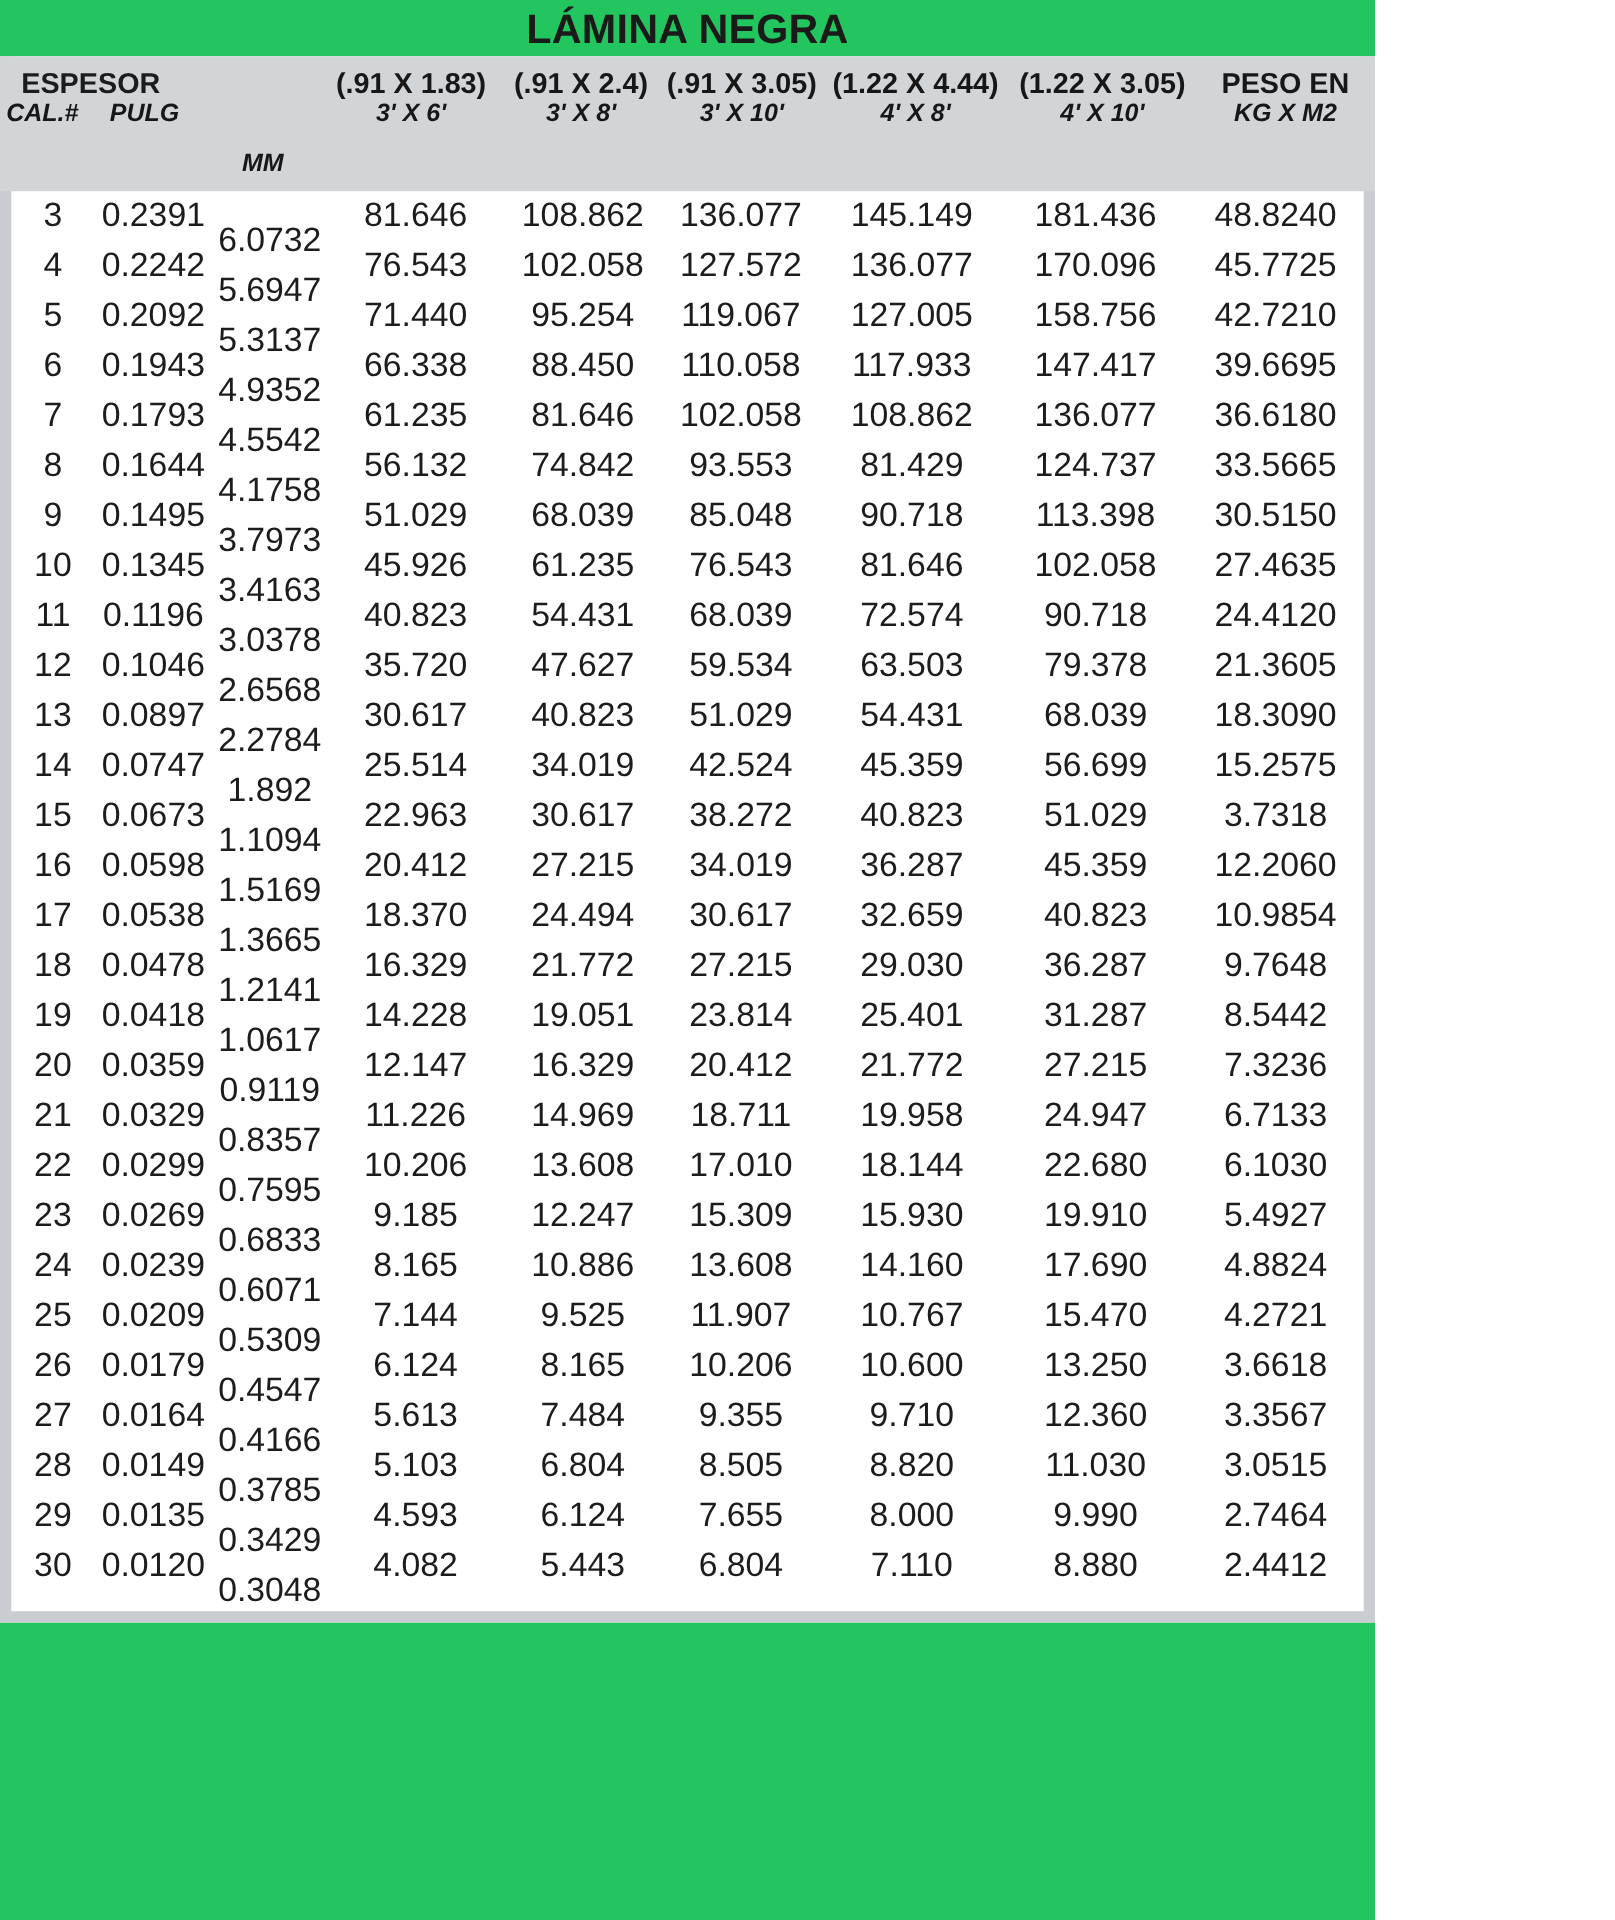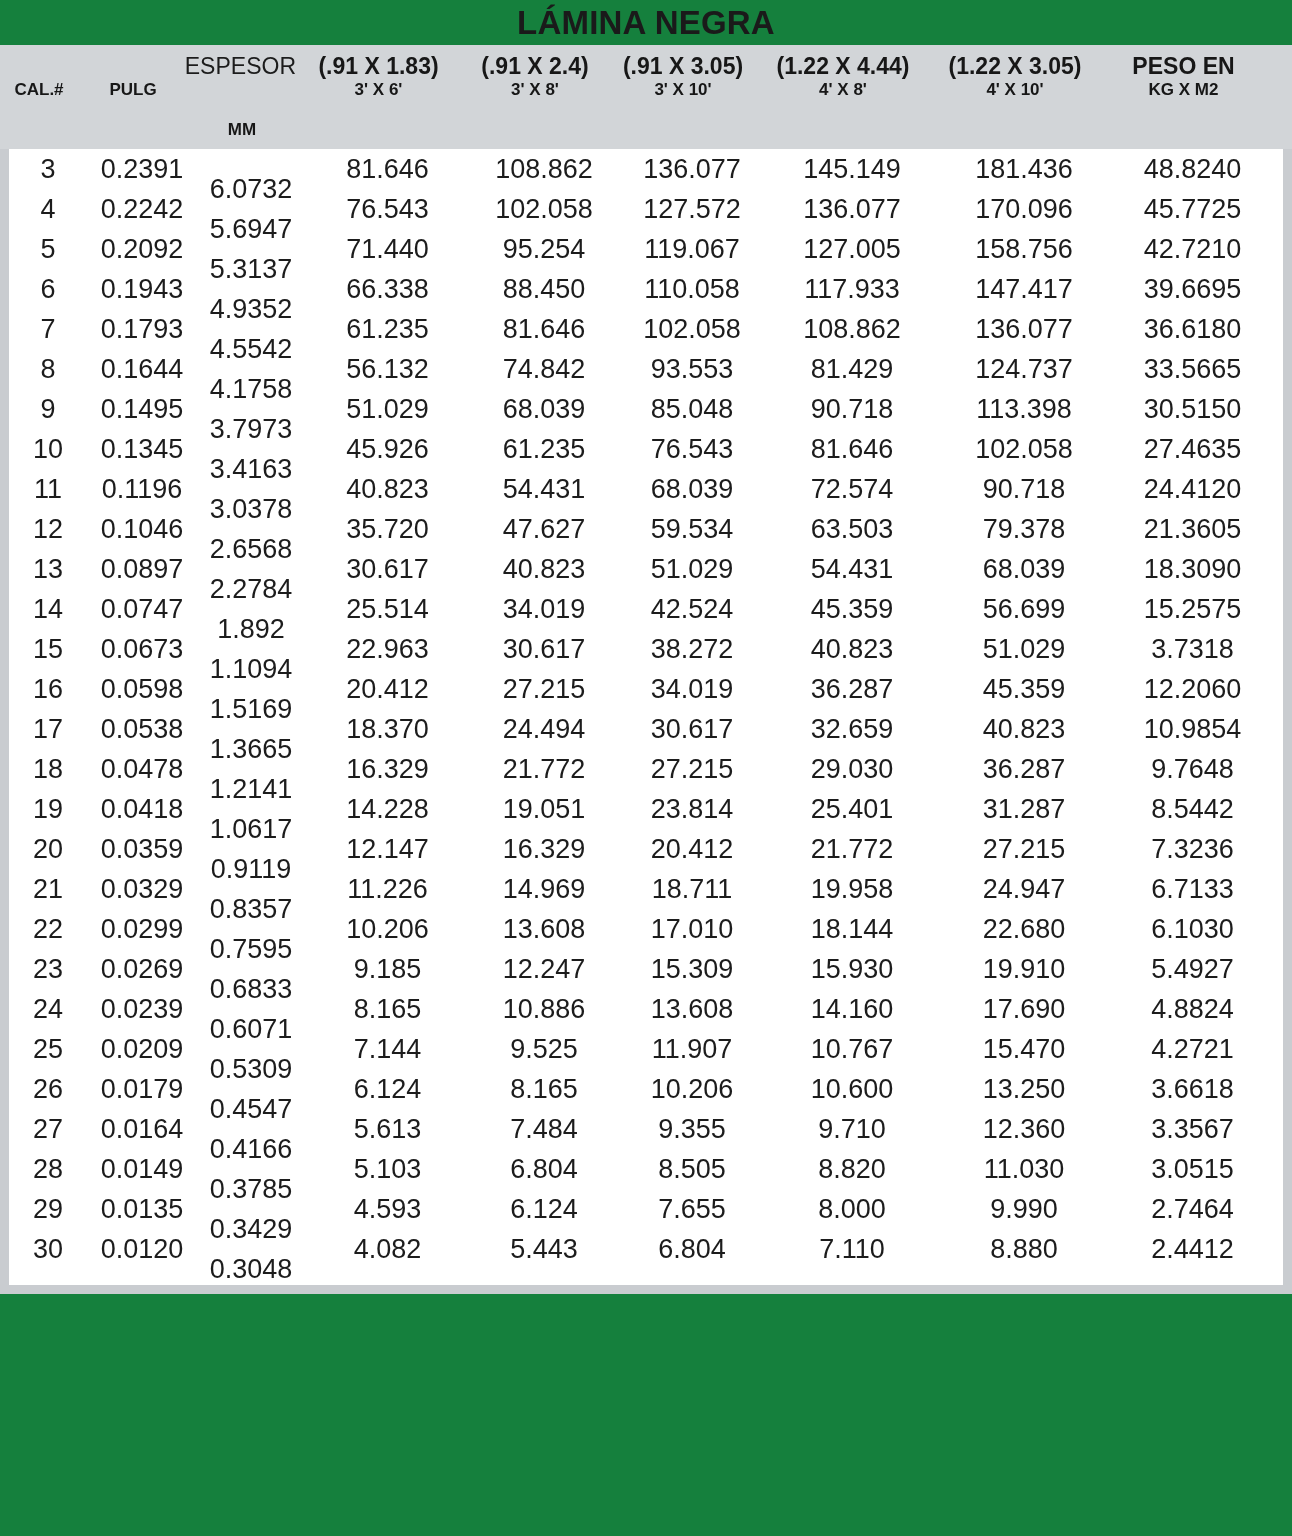--- a/index.html
+++ b/index.html
@@ -6,24 +6,24 @@
     margin: 0;
     padding: 0;
     background: #ffffff;
   }
   body {
     font-family: "Liberation Sans", sans-serif;
     color: #1c1c1c;
     -webkit-font-smoothing: antialiased;
   }
   #page {
-    width: 1292px;
+    width: 1100px;
     height: 1536px;
     position: relative;
-    background: #15803d;
+    background: #22c55e;
     box-sizing: border-box;
     overflow: hidden;
   }
 
   
   .doc-title {
     text-align: center;
     font-size: 33px;
     font-weight: bold;
     letter-spacing: 0.2px;
@@ -56,32 +56,33 @@
     font-weight: bold;
     font-size: 23px;
     line-height: 1.16;
     color: #171717;
     white-space: nowrap;
   }
   .hdr-top {
     font-size: 23px;
   }
   .hdr-sub {
-    font-size: 17px;
+    font-size: 20px;
+    font-style: italic;
   }
   .hdr-espesor-block {
     display: flex;
     flex-direction: column;
   }
   .hdr-espesor-title {
-    text-align: right;
-    font-weight: normal;
+    text-align: left;
+    font-weight: bold;
     font-size: 23px;
     line-height: 1.16;
-    padding-left: 30px;
+    padding-left: 17px;
   }
 
   
   .section-banner {
     text-align: center;
     font-weight: bold;
     font-size: 27px;
     color: #1a1a1a;
     padding-top: 17px;
     padding-bottom: 14px;

